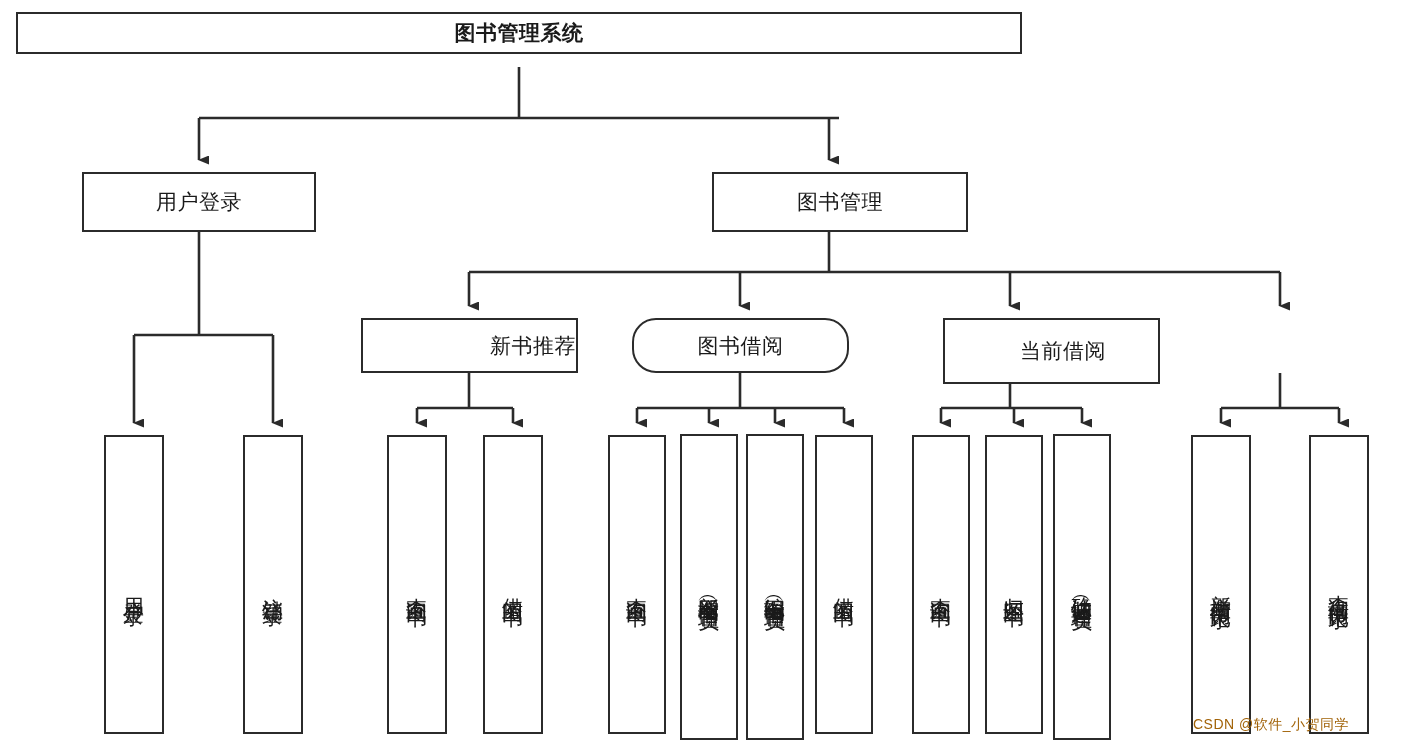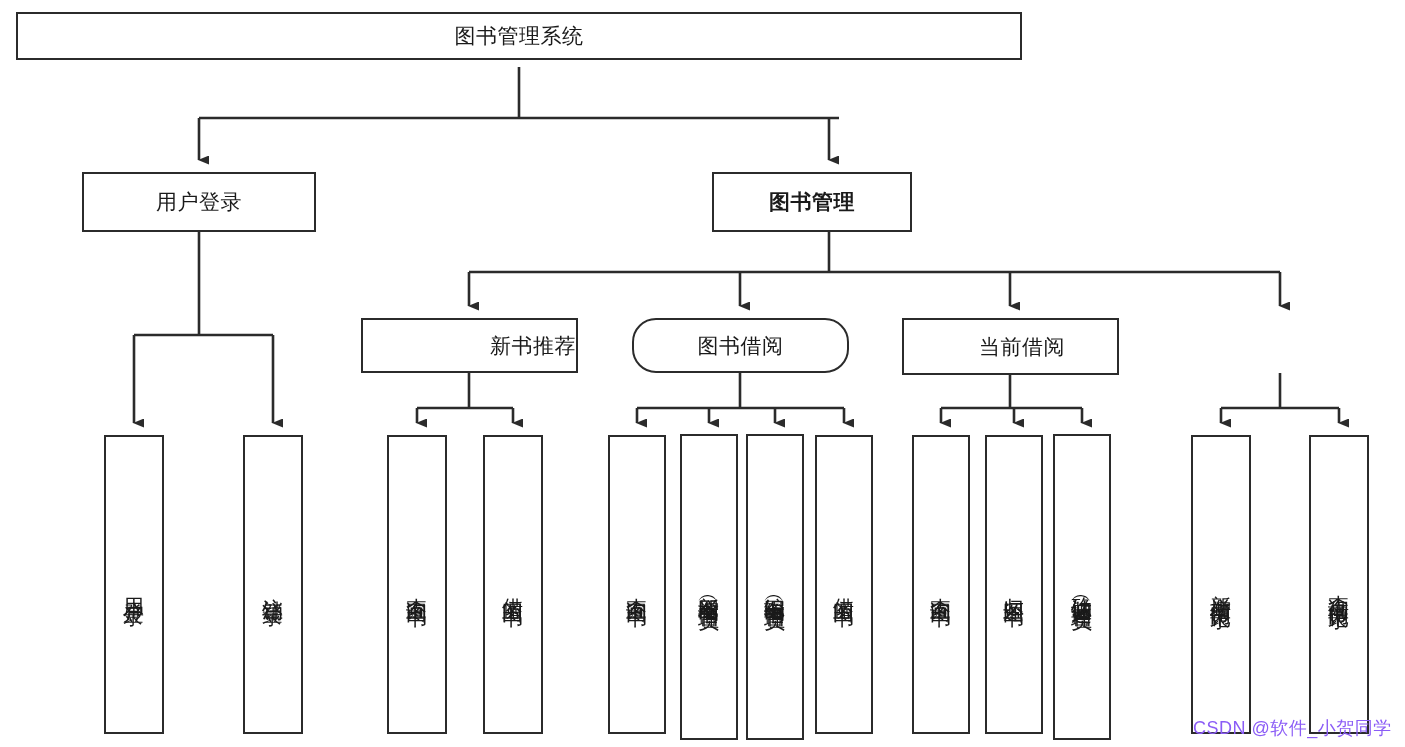--- a/index.html
+++ b/index.html
@@ -47,22 +47,22 @@
     letter-spacing: 3px;
     line-height: 1;
     white-space: nowrap;
     padding-top: 4px;
   }
   .node-v.tall {
     letter-spacing: 2px;
   }
   .watermark {
     position: absolute;
-    font-size: 18px;
-    color: #8b5cf6;
+    font-size: 14px;
+    color: #a16207;
     white-space: nowrap;
     letter-spacing: 0.5px;
     user-select: none;
   }
 </style>
 </head>
 <body>
 
 <div id="canvas">
 
@@ -109,38 +109,38 @@
       <path d="M1014,408 L1014,423" marker-end="url(#arrow)"></path>
       <path d="M1082,408 L1082,423" marker-end="url(#arrow)"></path>
 
       <path d="M1280,373 L1280,408"></path>
       <path d="M1221,408 L1339,408"></path>
       <path d="M1221,408 L1221,423" marker-end="url(#arrow)"></path>
       <path d="M1339,408 L1339,423" marker-end="url(#arrow)"></path>
     </g>
   </svg>
 
-  <div class="node node-h" style="left:16px; top:12px; width:1006px; height:48px;">
+  <div class="node node-h" style="left:16px; top:12px; width:1006px; height:42px;font-weight:bold;">
     <span>图书管理系统</span>
   </div>
 
   <div class="node node-h" style="left:82px; top:172px; width:234px; height:60px;">
     <span>用户登录</span>
   </div>
-  <div class="node node-h" style="left:712px; top:172px; width:200px; height:60px;font-weight:bold;">
+  <div class="node node-h" style="left:712px; top:172px; width:256px; height:60px;">
     <span>图书管理</span>
   </div>
 
   <div class="node node-h" style="left:361px; top:318px; width:217px; height:55px;justify-content:flex-end;">
     <span>新书推荐</span>
   </div>
   <div class="node node-h" style="left:632px; top:318px; width:217px; height:55px;border-radius:24px;">
     <span>图书借阅</span>
   </div>
-  <div class="node node-h" style="left:902px; top:318px; width:217px; height:57px;padding-left:23px;">
+  <div class="node node-h" style="left:943px; top:318px; width:217px; height:66px;padding-left:23px;">
     <span>当前借阅</span>
   </div>
 
   <div class="node" style="left:104px; top:435px; width:60px; height:299px;">
     <span class="node-v">用户登录</span>
   </div>
   <div class="node" style="left:243px; top:435px; width:60px; height:299px;">
     <span class="node-v">注销登录</span>
   </div>
 

